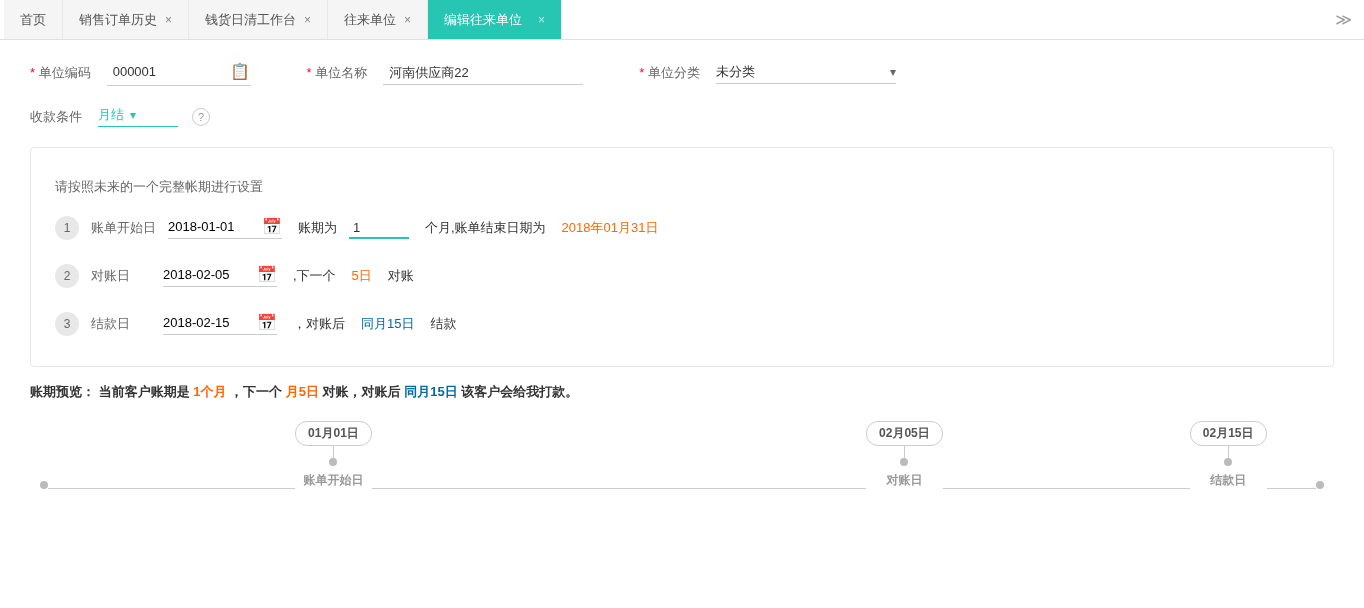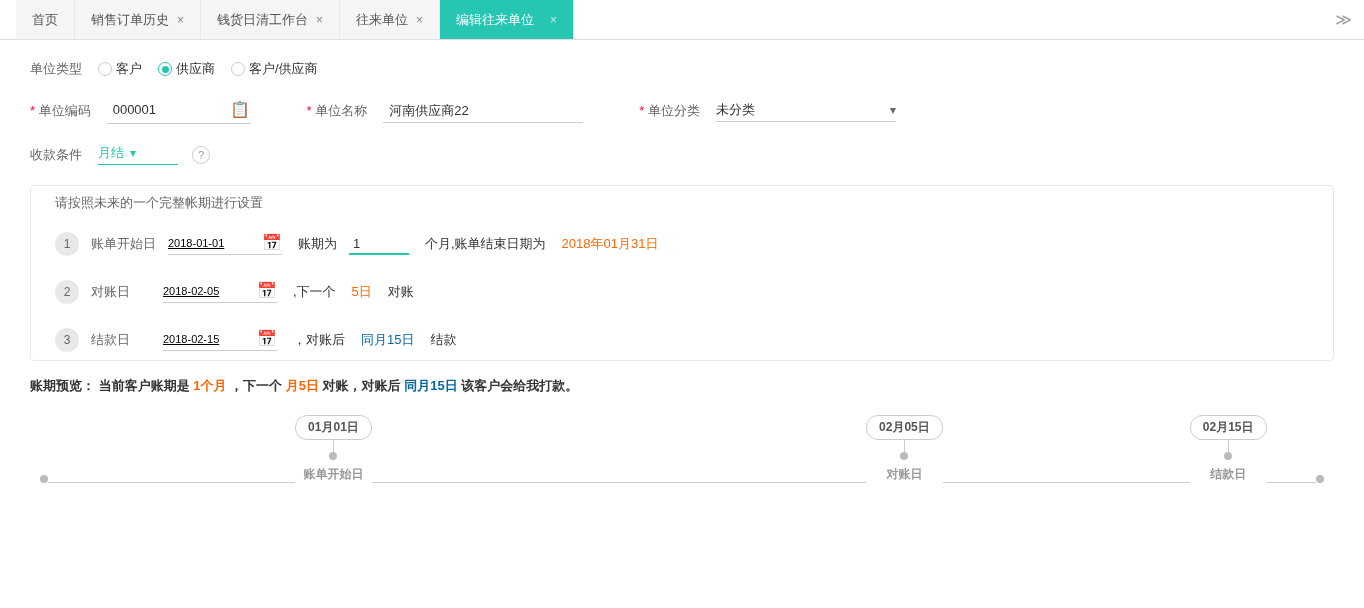--- a/index.html
+++ b/index.html
@@ -5,21 +5,21 @@
     * { box-sizing: border-box; margin: 0; padding: 0; }
     body { font-family: 'Microsoft YaHei', Arial, sans-serif; font-size: 14px; color: #333; background: #f5f5f5; }
 
     
     .tab-bar {
       display: flex;
       align-items: stretch;
       background: #fff;
       border-bottom: 1px solid #e0e0e0;
       height: 40px;
-      padding-left: 16px;
+      padding-left: 4px;
     }
     .tab-item {
       display: flex;
       align-items: center;
       padding: 0 16px;
       cursor: pointer;
       font-size: 13px;
       color: #555;
       border-right: 1px solid #e8e8e8;
       white-space: nowrap;
@@ -187,21 +187,21 @@
       color: #999;
       font-size: 11px;
       cursor: pointer;
       margin-left: 6px;
     }
 
     
     .section-box {
       border: 1px solid #e8e8e8;
       border-radius: 4px;
-      padding: 8px 24px;
+      padding: 30px 24px;
       background: #fff;
     }
     .section-hint {
       color: #666;
       font-size: 13px;
       margin-bottom: 20px;
     }
 
     
     .step-row {
@@ -230,24 +230,23 @@
     }
     .step-date-input {
       display: flex;
       align-items: center;
       border-bottom: 1px solid #ccc;
       padding-bottom: 2px;
     }
     .step-date-input input {
       border: none;
       outline: none;
-      font-size: 11px;
+      font-size: 13px;
       background: transparent;
       width: 90px;
-      text-decoration: underline;
     }
     .step-desc {
       font-size: 13px;
       color: #333;
       margin-left: 4px;
     }
     .highlight-orange {
       color: #f60;
     }
     .highlight-teal {
@@ -312,37 +311,20 @@
   </div>
   <div class="tab-item active">
     <span>编辑往来单位</span>
     <span class="tab-close">×</span>
   </div>
   <div class="tab-expand-btn">≫</div>
 </div>
 
 <div class="main-content">
 
-  <div class="form-row">
-    <span class="form-label">单位类型</span>
-    <div class="radio-group">
-      <label class="radio-item">
-        <div class="radio-circle"></div>
-        <span>客户</span>
-      </label>
-      <label class="radio-item">
-        <div class="radio-circle checked"></div>
-        <span>供应商</span>
-      </label>
-      <label class="radio-item">
-        <div class="radio-circle"></div>
-        <span>客户/供应商</span>
-      </label>
-    </div>
-  </div>
 
   <div class="form-row">
     <span class="form-label required">单位编码</span>
     <div class="input-with-icon" style="margin-left:8px;">
       <input class="input-field" type="text" style="width: 100px;" value="000001">
       <span class="calendar-icon">📋</span>
     </div>
 
     <div style="width:40px;"></div>
 

